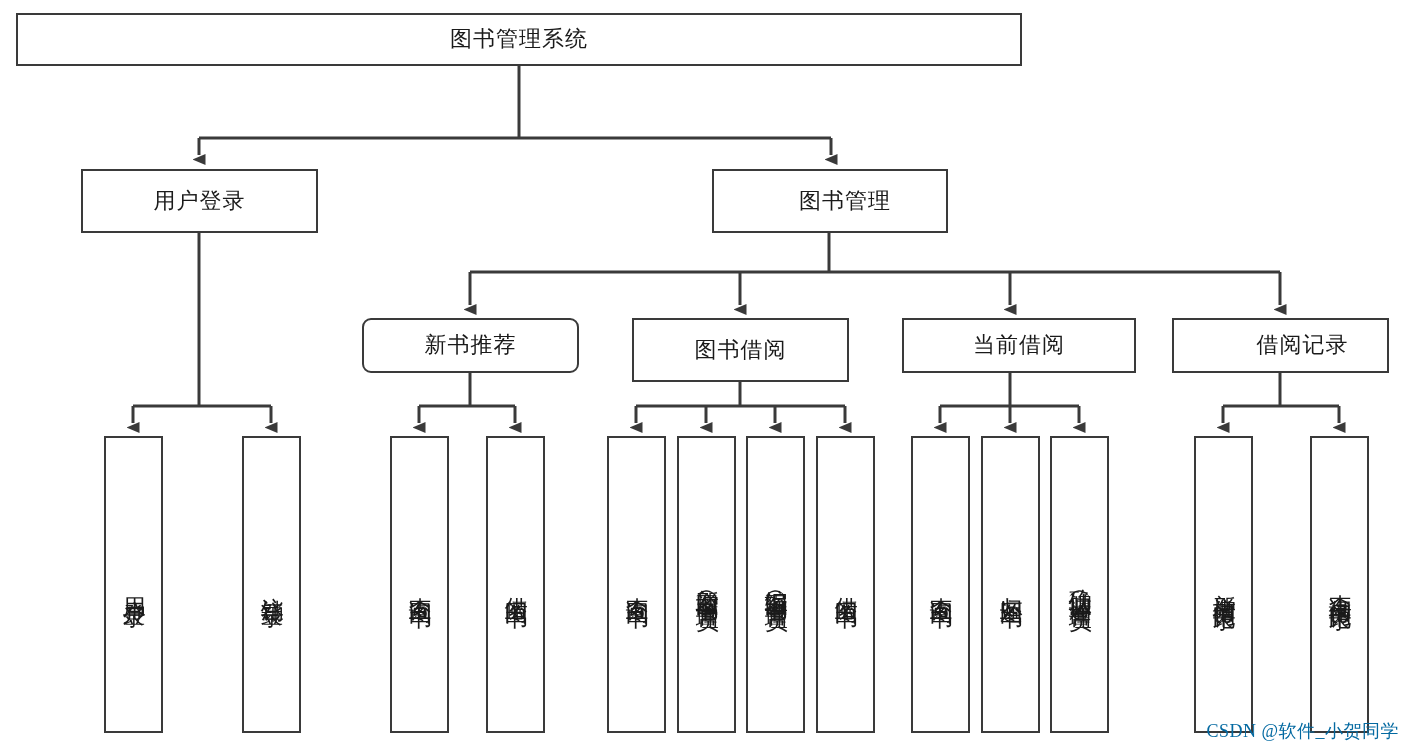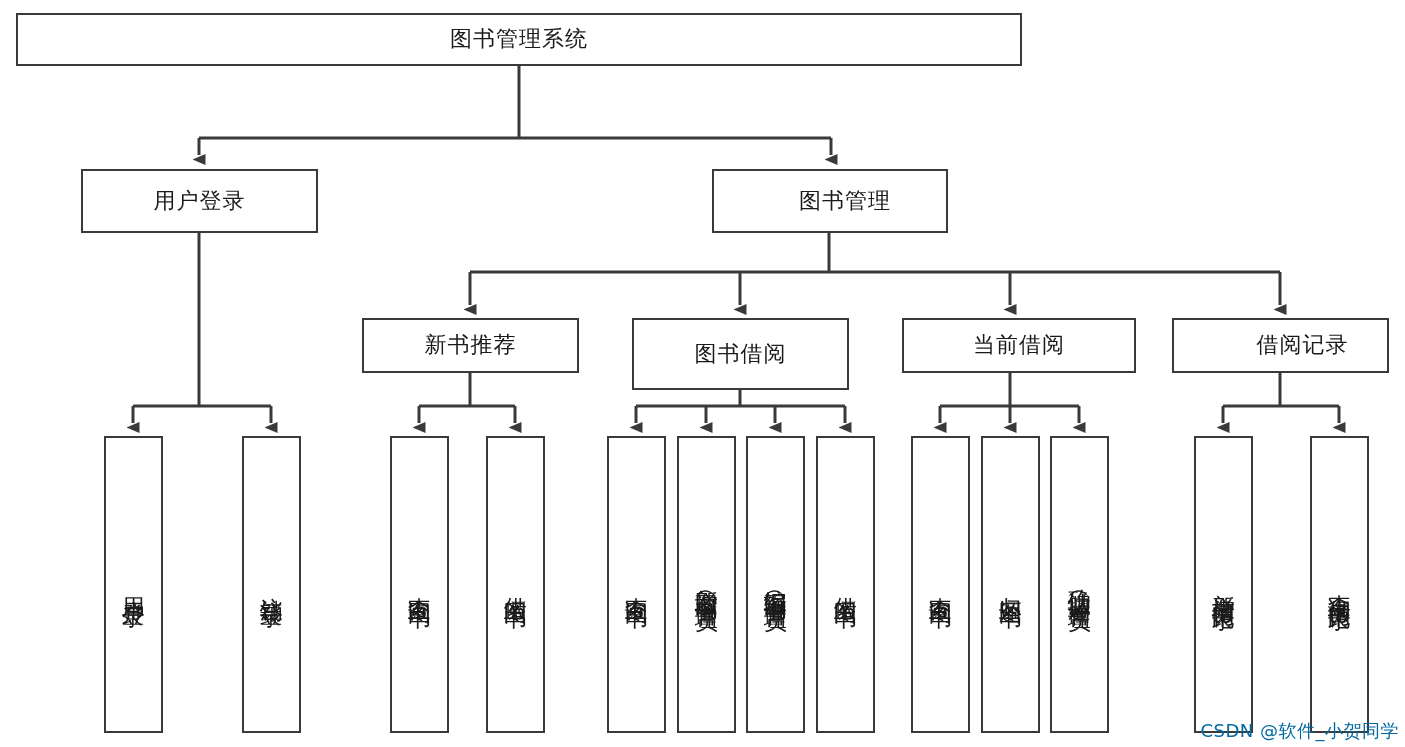--- a/index.html
+++ b/index.html
@@ -11,20 +11,21 @@
     width: 1405px;
     height: 747px;
     font-family: "DejaVu Sans", "Liberation Sans", sans-serif;
     overflow: hidden;
   }
   #diagram-root {
     position: relative;
     width: 1405px;
     height: 747px;
     background: #ffffff;
+    font-family: Liberation Serif, serif;
   }
   svg#diagram-svg {
     position: absolute;
     left: 0;
     top: 0;
     width: 1405px;
     height: 747px;
     display: block;
   }
   .node-box {
@@ -129,24 +130,24 @@
     <span>图书管理系统</span>
   </div>
 
   <div class="node-box node-h" style="left:81px; top:169px; width:237px; height:64px;">
     <span>用户登录</span>
   </div>
   <div class="node-box node-h" style="left:712px; top:169px; width:236px; height:64px;padding-left:30px;">
     <span>图书管理</span>
   </div>
 
-  <div class="node-box node-h" style="left:362px; top:318px; width:217px; height:55px;">
+  <div class="node-box node-h" style="left:362px; top:318px; width:217px; height:55px;border-radius:9px;">
     <span>新书推荐</span>
   </div>
-  <div class="node-box node-h" style="left:632px; top:318px; width:217px; height:72px;">
+  <div class="node-box node-h" style="left:632px; top:318px; width:217px; height:64px;">
     <span>图书借阅</span>
   </div>
   <div class="node-box node-h" style="left:902px; top:318px; width:234px; height:55px;">
     <span>当前借阅</span>
   </div>
   <div class="node-box node-h" style="left:1172px; top:318px; width:217px; height:55px;padding-left:44px;">
     <span>借阅记录</span>
   </div>
 
   <div class="node-box node-leaf" style="left:104px; top:436px; width:59px; height:297px;">

